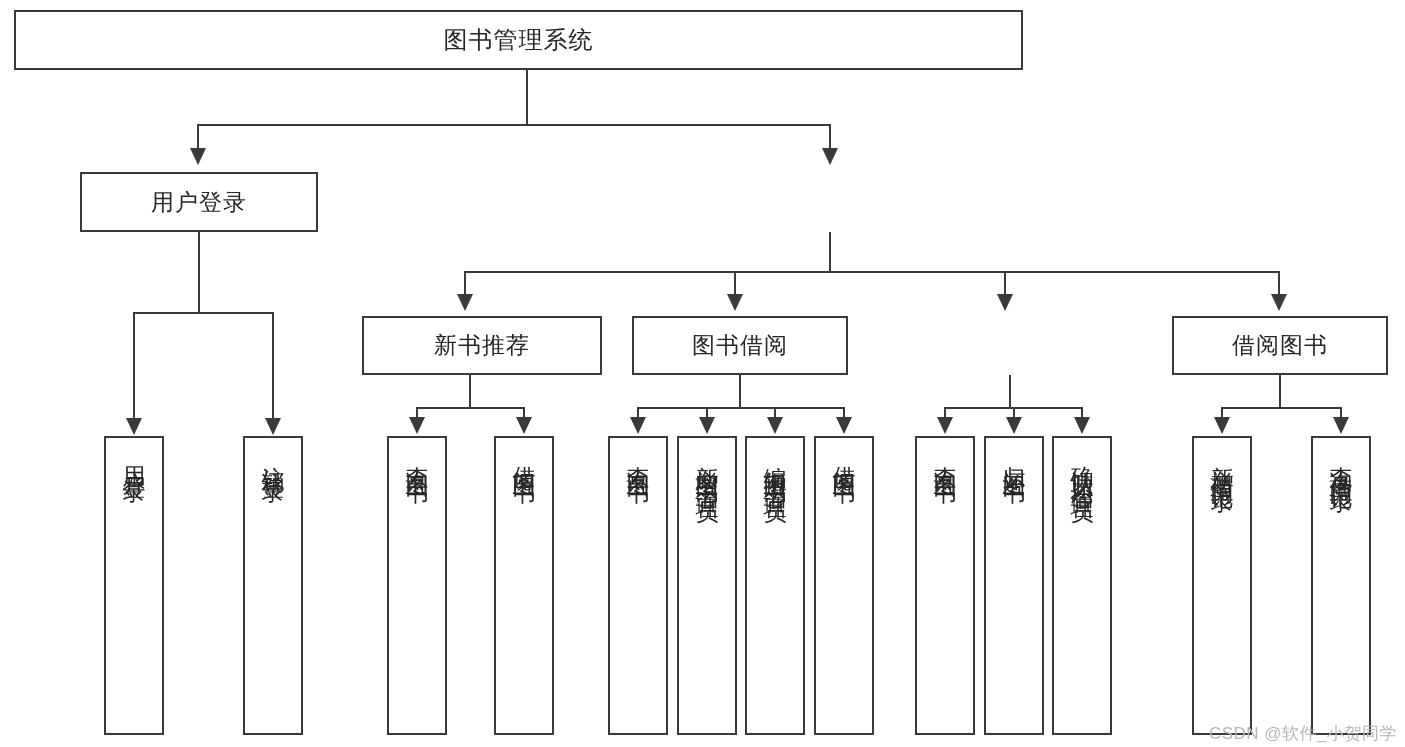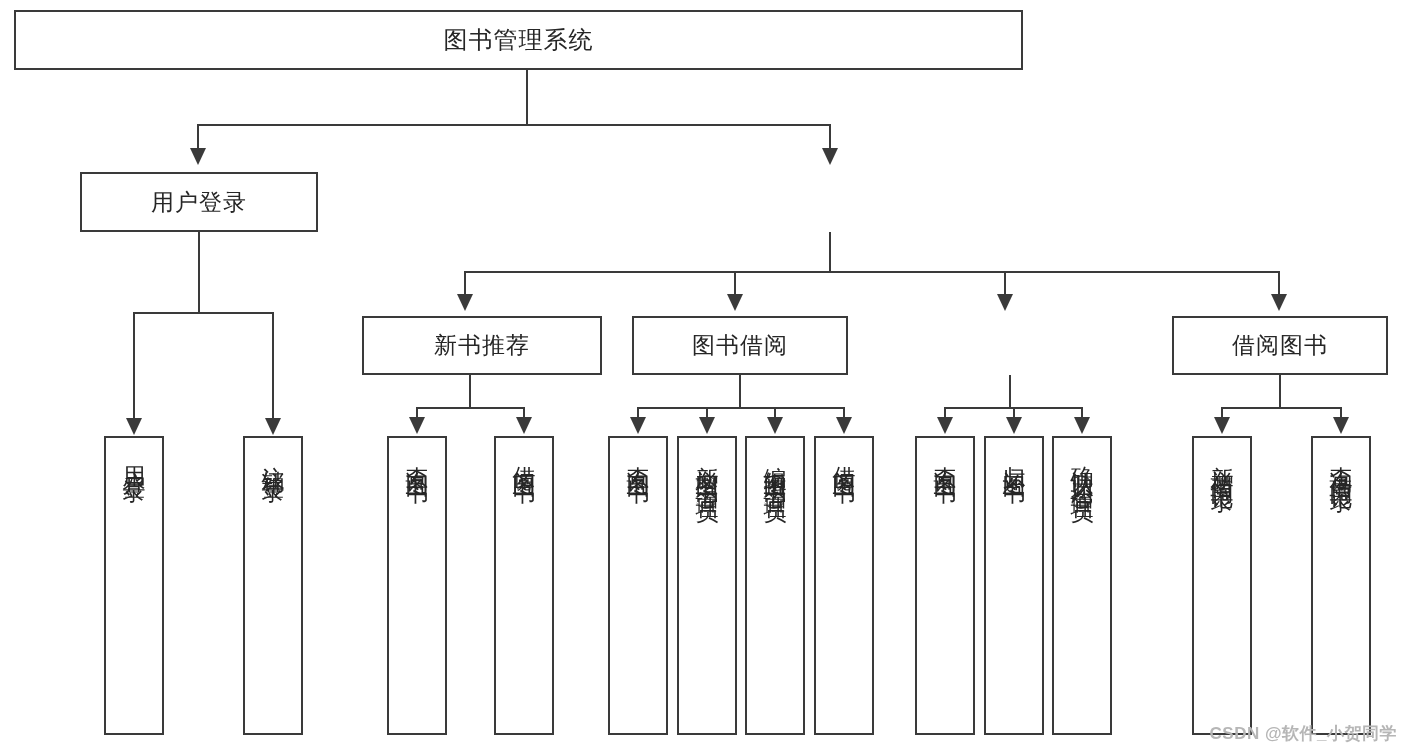--- a/index.html
+++ b/index.html
@@ -64,21 +64,20 @@
   
   #watermark{
     position:absolute;
     right:8px;
     bottom:2px;
     font-size:17px;
     color:#b6b6b6;
     letter-spacing:0.5px;
     white-space:nowrap;
     pointer-events:none;
-    font-weight:bold;
   }
 </style>
 </head>
 <body>
 
 <div id="canvas">
 
   <div class="node h root" style="left:14px;top:10px;width:1009px;height:60px;">
     <span>图书管理系统</span>
   </div>

